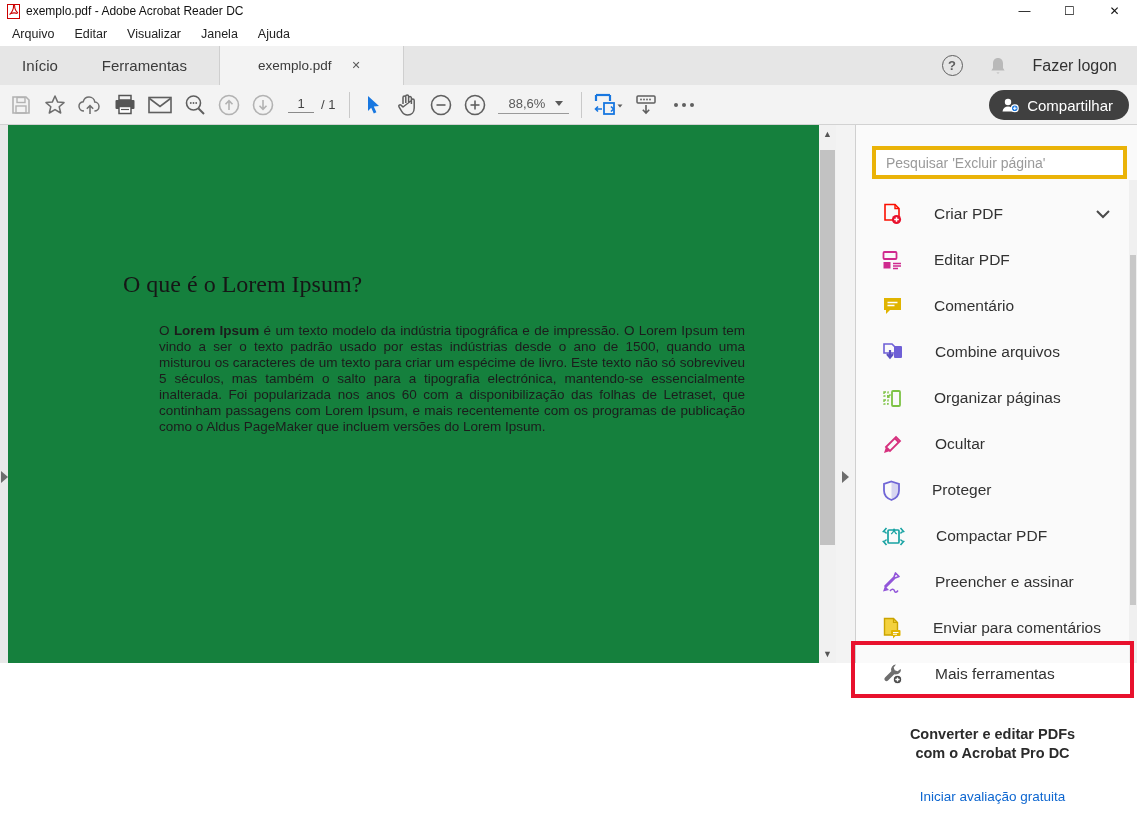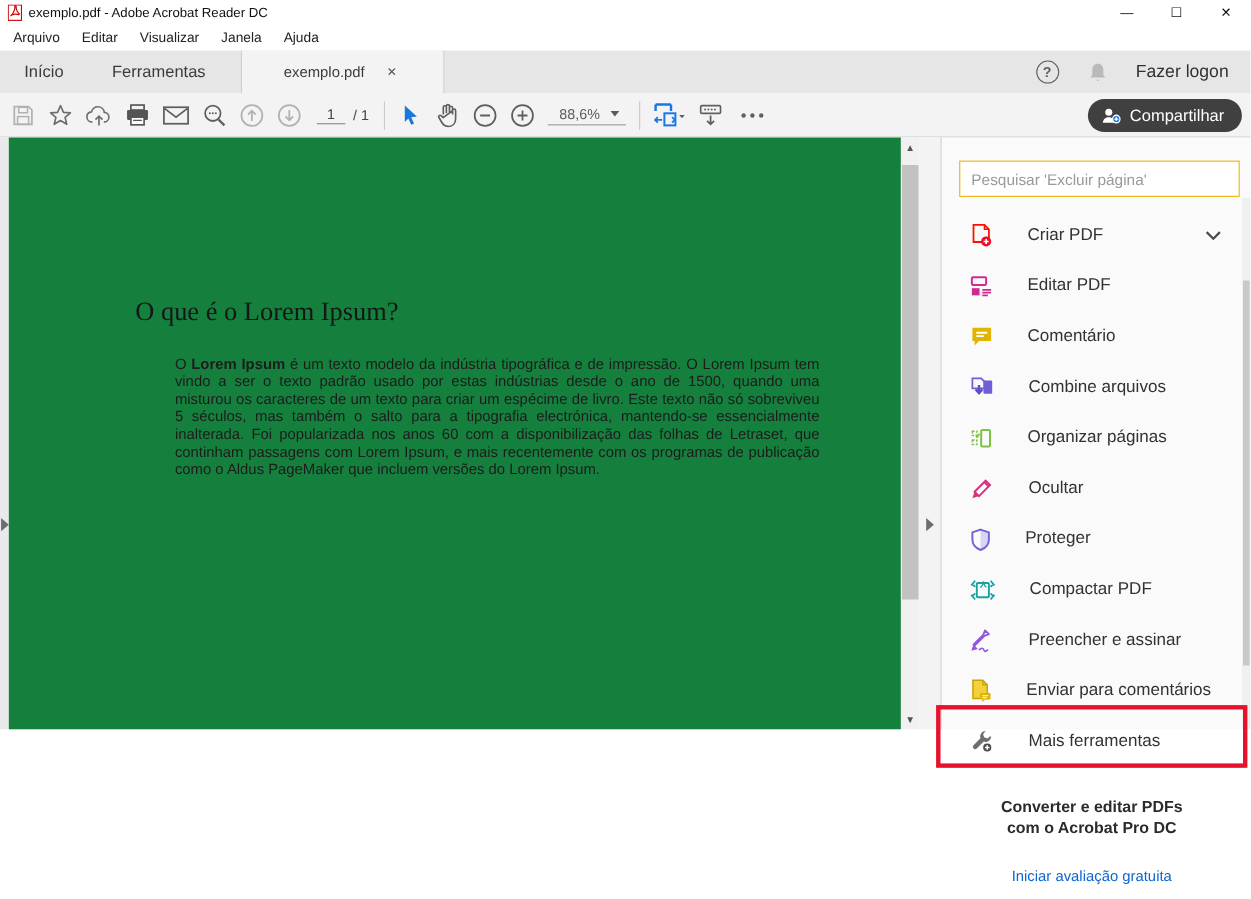--- a/index.html
+++ b/index.html
@@ -67,21 +67,21 @@
   .vscroll .chev.top { top:2px; } .vscroll .chev.bot { bottom:2px; }
   .vscroll .thumb { position:absolute; left:1px; width:15px; top:25px; height:395px; background:#c2c2c2; }
   .collapse-strip { position:absolute; right:0; top:0; bottom:0; width:19px; background:#f3f3f3; }
   .panel-toggle { position:absolute; right:6px; top:346px; width:0; height:0;
     border-top:6px solid transparent; border-bottom:6px solid transparent; border-left:7px solid #6d6d6d; }
 
   
   .sidebar { position:absolute; right:0; top:0; bottom:0; width:282px; background:#fafafa;
     border-left:1px solid #d0d0d0; }
   .search-wrap { position:absolute; left:16px; right:10px; top:21px; }
-  .search-input { width:100%; height:33px; border:1px solid #eab308; background:#fff; padding:0 10px;
+  .search-input { width:100%; height:33px; border:4px solid #eab308; background:#fff; padding:0 10px;
     font-size:14px; color:#333; font-family:"Liberation Sans",sans-serif; }
   .search-input::placeholder { color:#9a9a9a; }
   .tool-list { position:absolute; left:0; right:0; top:66px; }
   .tool-item { height:46px; display:flex; align-items:center; gap:31px; padding-left:26px;
     font-size:15.5px; color:#323232; position:relative; }
   .tool-item .chev-right { position:absolute; right:26px; }
   .highlight-box { position:absolute; left:-5px; right:3px; top:516px; height:57px;
     border:4px solid #e8112d; z-index:6; }
   .list-sep { position:absolute; left:0; right:8px; top:572px; height:1px; background:#dcdcdc; }
   .promo { position:absolute; left:0; right:8px; top:600px; text-align:center; color:#2b2b2b; }

